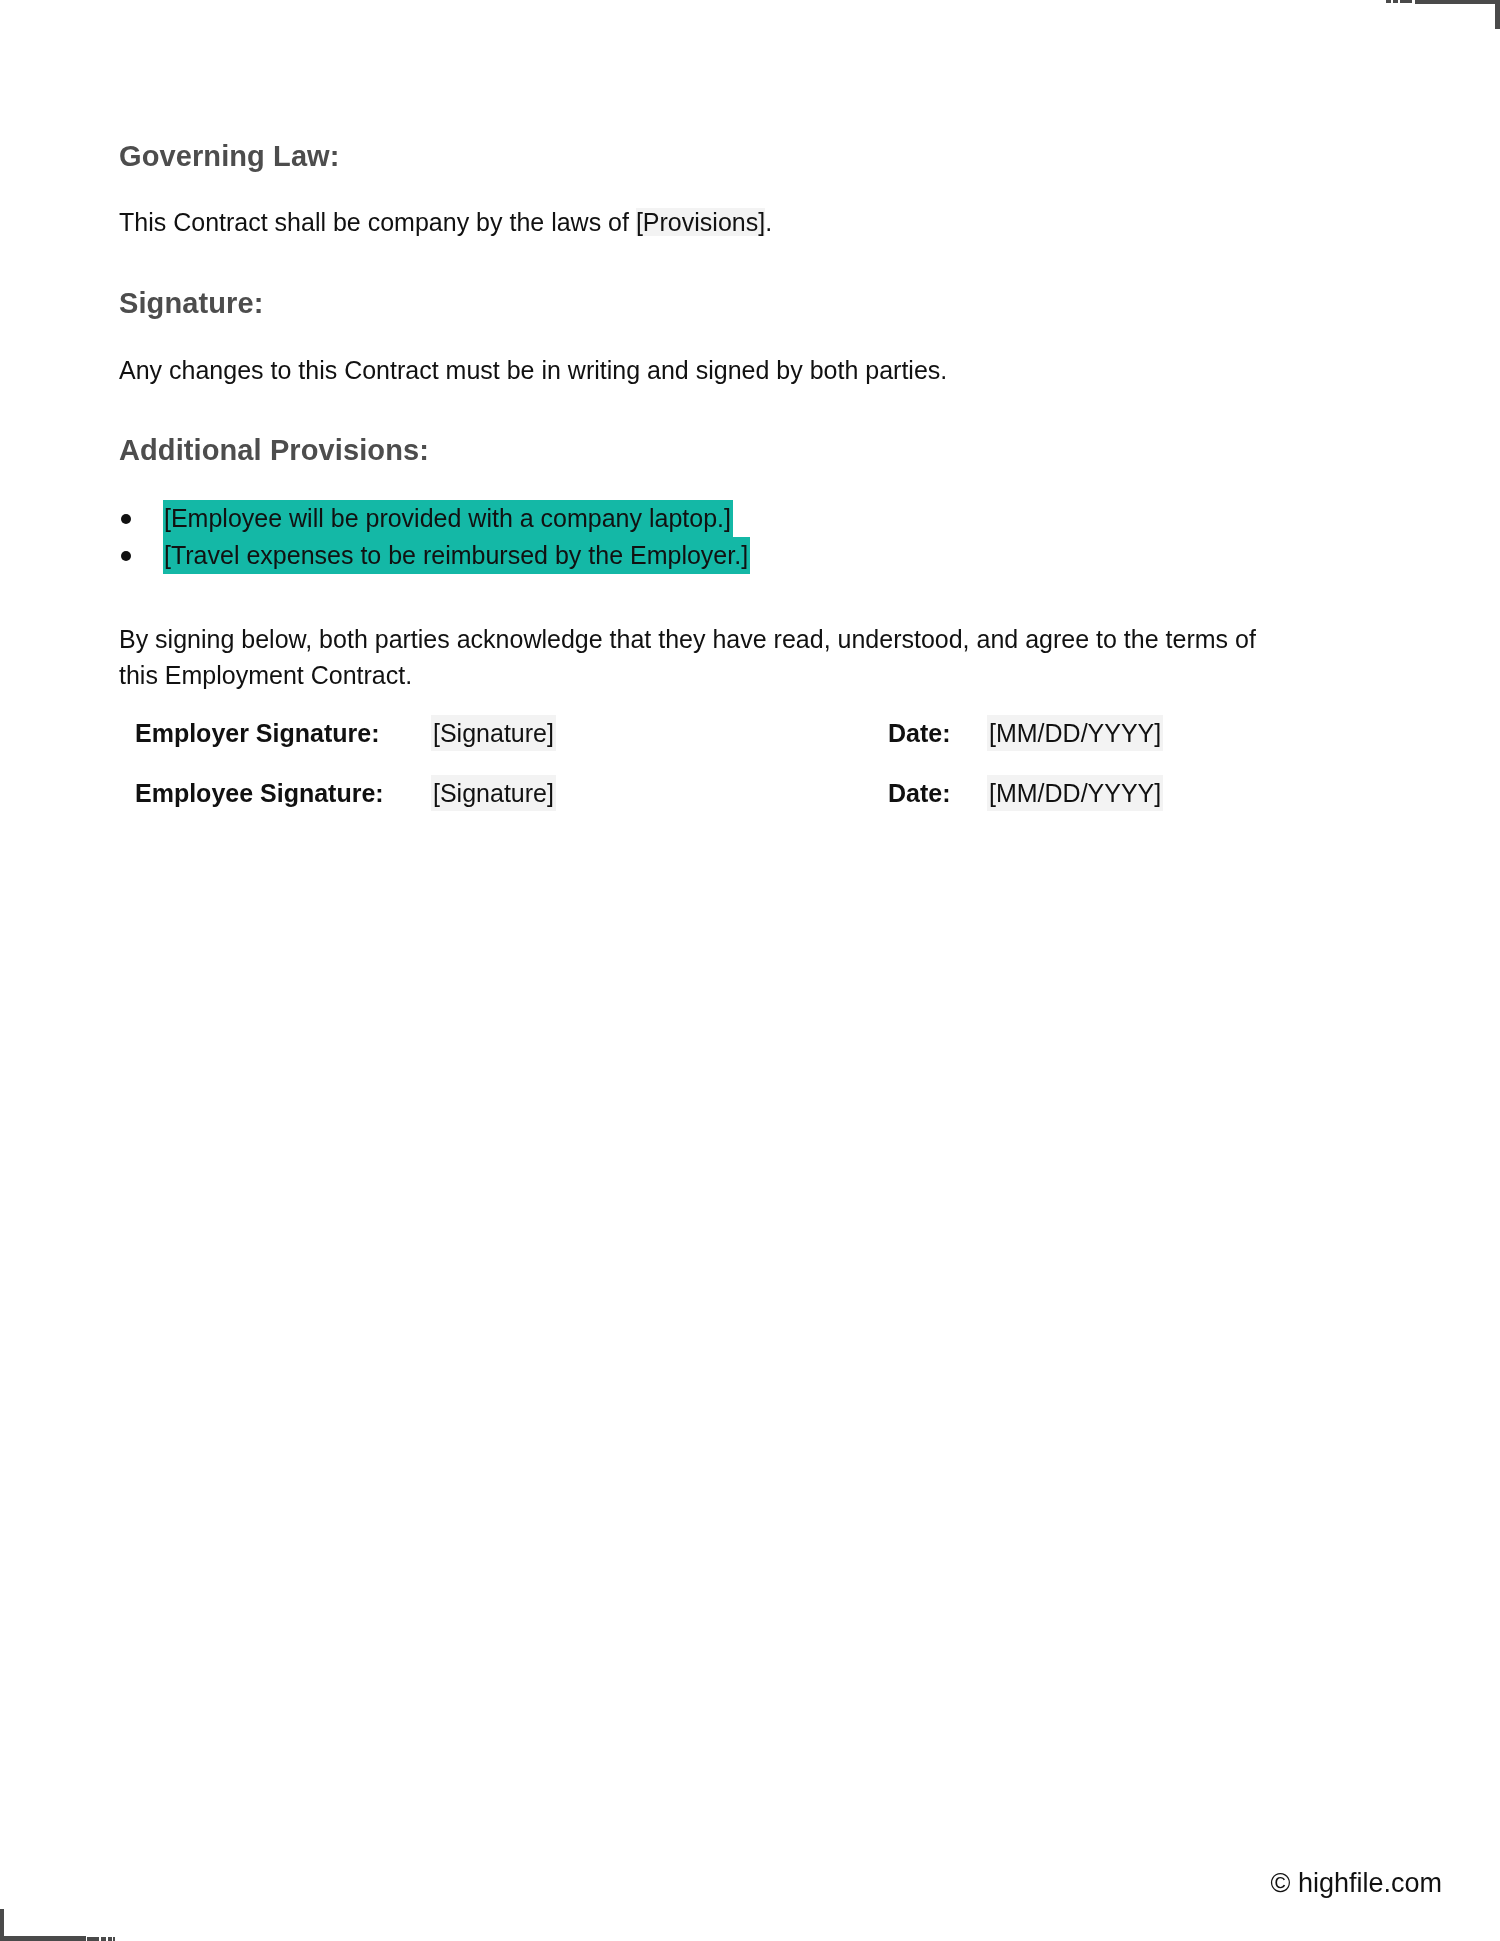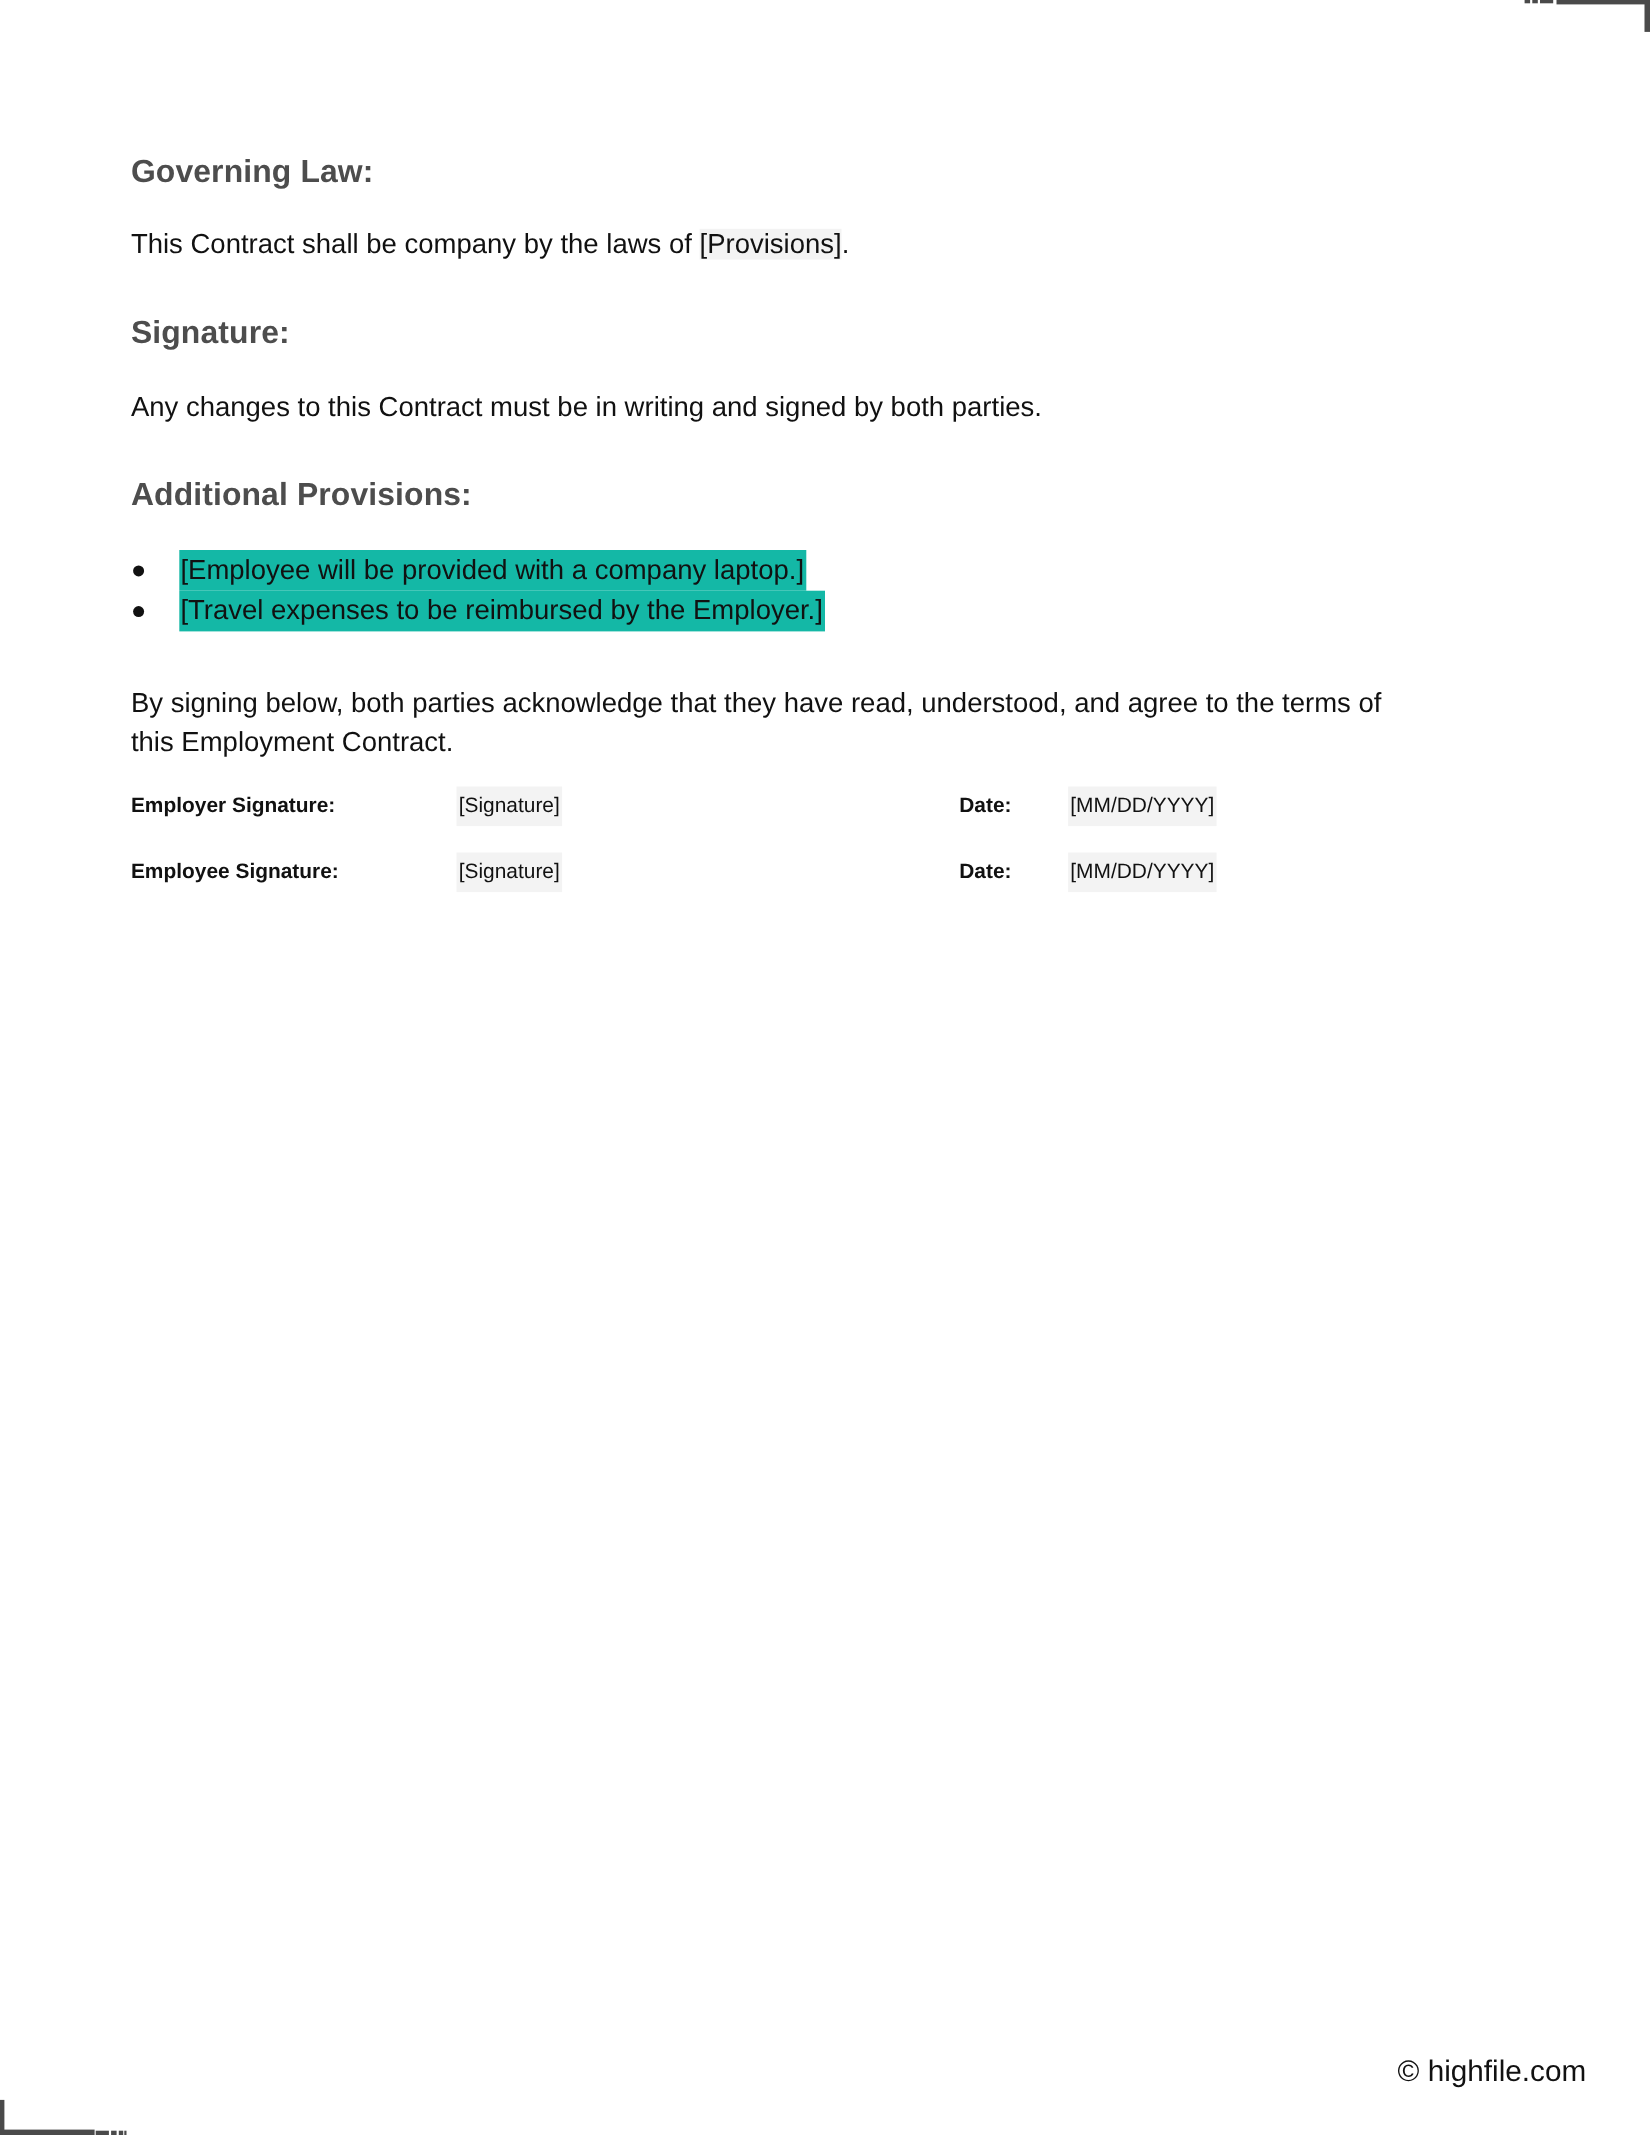--- a/index.html
+++ b/index.html
@@ -19,21 +19,21 @@
     font-size: 25px; line-height: 36px; color: #111111;
   }
   .hl { background: #f3f3f3; }
   .bullets { position: absolute; left: 0; margin: 0; padding: 0; list-style: none; }
   .bullets li { position: relative; height: 37px; font-size: 25px; line-height: 37px; }
   .bullet-dot {
     position: absolute; left: 2px; top: 14px; width: 10px; height: 10px;
     border-radius: 50%; background: #111111;
   }
   .bullet-text { position: absolute; left: 44px; white-space: nowrap; background: #14b8a6; padding: 0 2px 0 1px; }
-  .sig-row { position: absolute; left: 0; width: 1262px; height: 36px; font-size: 19px; line-height: 36px; }
+  .sig-row { position: absolute; left: 16px; width: 1262px; height: 36px; font-size: 25px; line-height: 36px; }
   .sig-label { position: absolute; left: 0; font-weight: bold; }
   .sig-value { position: absolute; left: 296px; background: #f3f3f3; padding: 0 2px; }
   .date-label { position: absolute; left: 753px; font-weight: bold; }
   .date-value { position: absolute; left: 852px; background: #f3f3f3; padding: 0 2px; }
   .footer { position: absolute; right: 58px; top: 1868px; font-size: 27px; color: #111111; }
 </style>
 </head>
 <body>
 
 <div>

